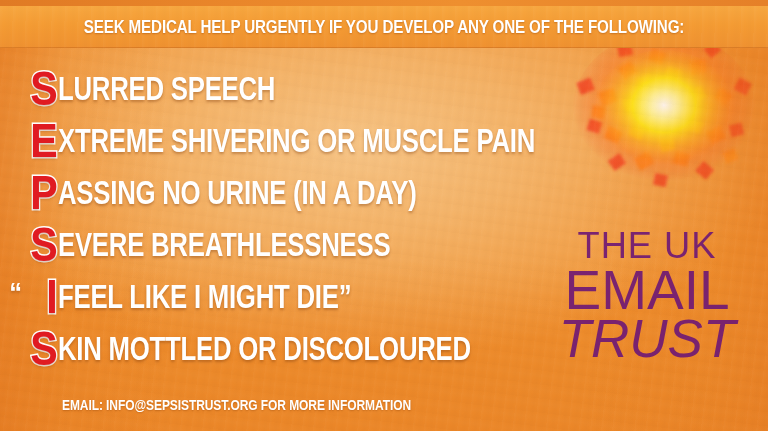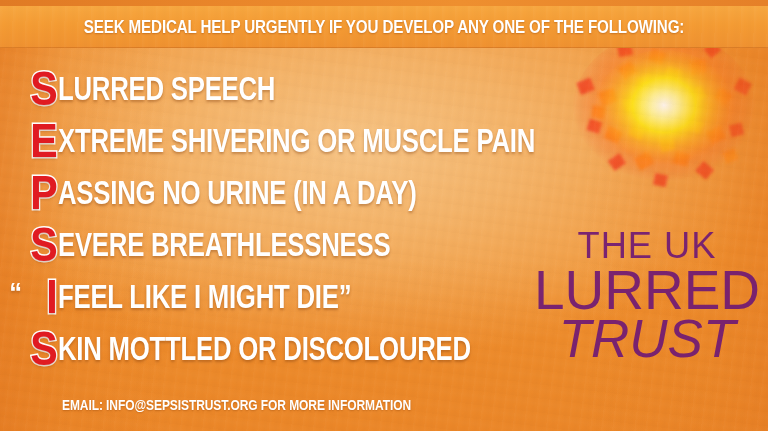--- a/index.html
+++ b/index.html
@@ -319,17 +319,17 @@
       </div>
       <div class="phrase">KIN MOTTLED OR DISCOLOURED</div>
     </div>
 
   </div>
 
   <div class="email">EMAIL: INFO@SEPSISTRUST.ORG FOR MORE INFORMATION</div>
 
   <div class="logo">
     <div class="logo-the-uk">THE UK</div>
-    <div class="logo-sepsis">LURRED</div>
+    <div class="logo-sepsis">EMAIL</div>
     <div class="logo-trust">TRUST</div>
   </div>
 
 </div>
 
 </body></html>

